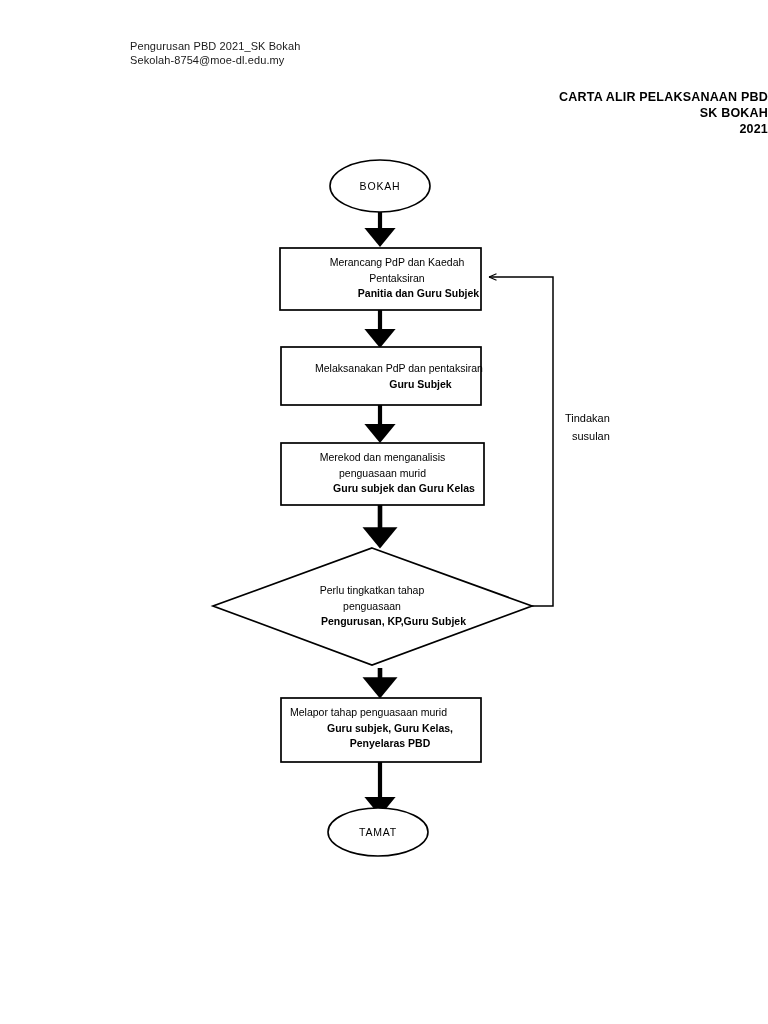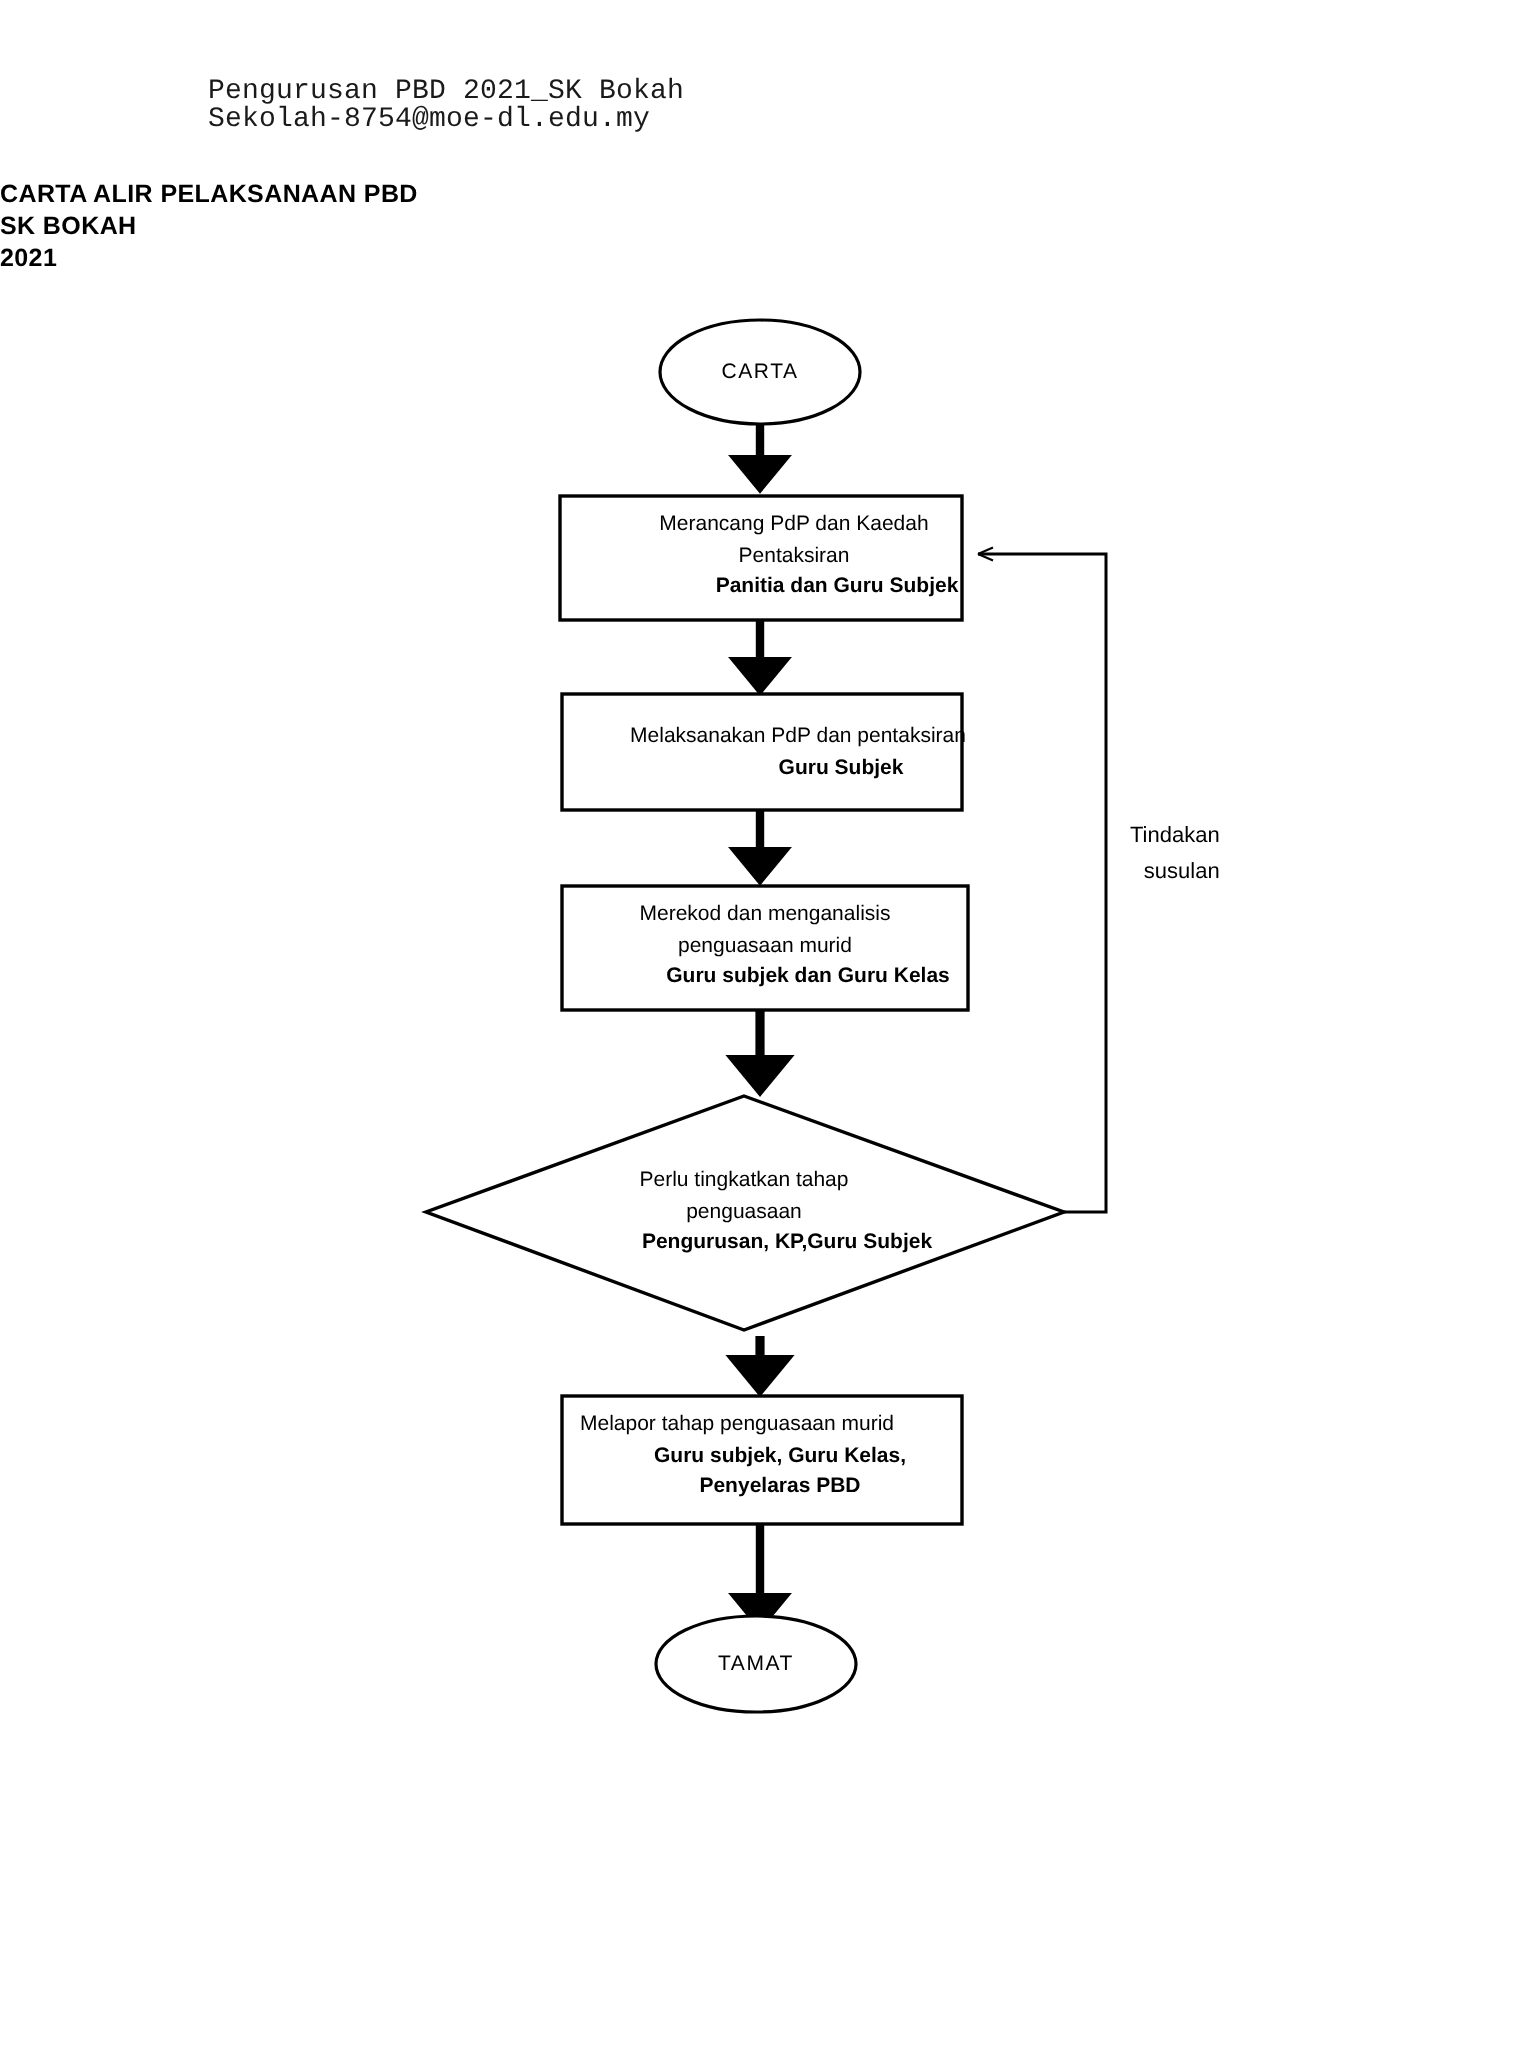--- a/index.html
+++ b/index.html
@@ -20,38 +20,38 @@
   #page {
     position: absolute;
     left: 0; top: 0;
     width: 768px;
     height: 1024px;
   }
 
   
   .doc-header {
     position: absolute;
-    left: 104px;
+    left: 130px;
     top: 40px;
-    font-family: Liberation Mono, monospace;
-    font-size: 14px;
+    font-family: Liberation Sans, sans-serif;
+    font-size: 11px;
     line-height: 13.5px;
     color: #1a1a1a;
     letter-spacing: 0.1px;
     white-space: nowrap;
   }
   .doc-header div { display: block; }
 
   
   .chart-title {
     position: absolute;
     left: 0;
     top: 89px;
     width: 768px;
-    text-align: left;
+    text-align: right;
     font-family: "Liberation Sans", sans-serif;
     font-size: 12.5px;
     font-weight: bold;
     line-height: 16px;
     color: #000;
     letter-spacing: 0.2px;
   }
   .chart-title div { display: block; }
 
   
@@ -156,21 +156,21 @@
 
     <rect x="281" y="443" width="203" height="62" fill="#ffffff" stroke="#000000" stroke-width="1.7"></rect>
 
     <polygon points="372,548 532,606 372,665 213,606" fill="#ffffff" stroke="#000000" stroke-width="1.7"></polygon>
 
     <rect x="281" y="698" width="200" height="64" fill="#ffffff" stroke="#000000" stroke-width="1.7"></rect>
 
     <ellipse cx="378" cy="832" rx="50" ry="24" fill="#ffffff" stroke="#000000" stroke-width="1.6"></ellipse>
   </svg>
 
-  <div class="terminal-text" style="left:330px; top:179px; width:100px;">CARTA</div>
+  <div class="terminal-text" style="left:330px; top:179px; width:100px;">BOKAH</div>
 
   <div class="node-text" style="left:280px; top:255px; width:234px;">
     <span class="ln">Merancang PdP dan Kaedah</span>
     <span class="ln">Pentaksiran</span>
     <span class="ln b">Panitia dan Guru Subjek</span>
   </div>
 
   <div class="node-text" style="left:281px; top:361px; width:236px;">
     <span class="ln">Melaksanakan PdP dan pentaksiran</span>
     <span class="ln b">Guru Subjek</span>

